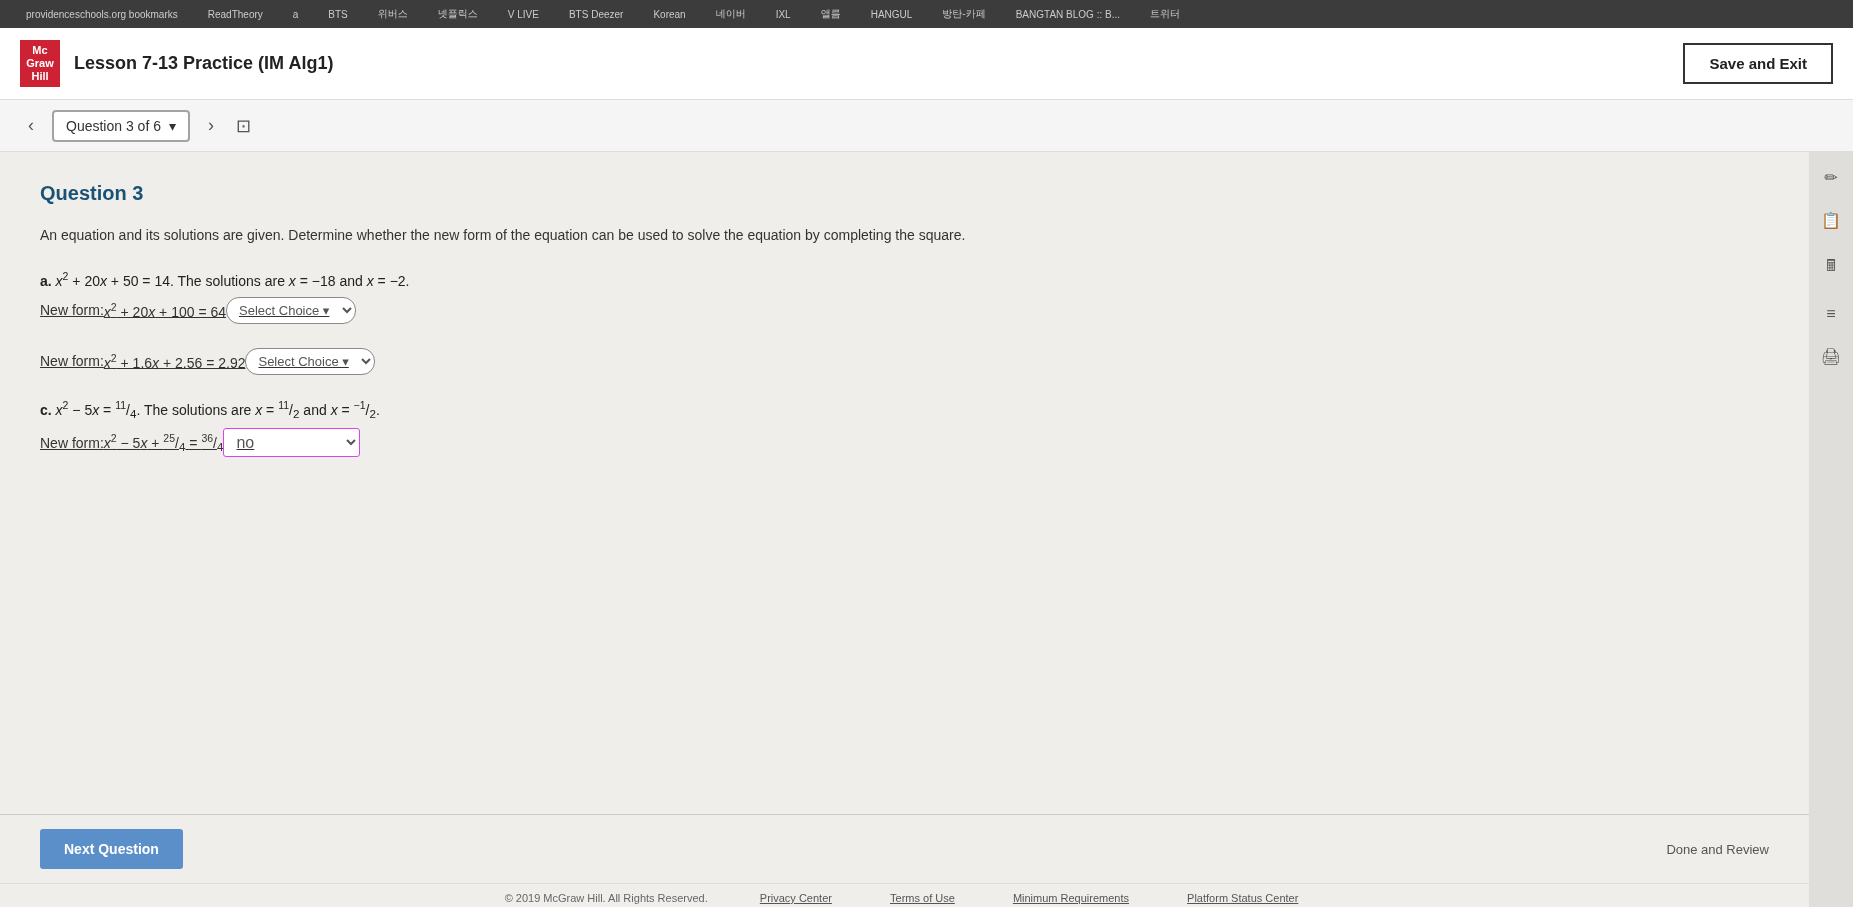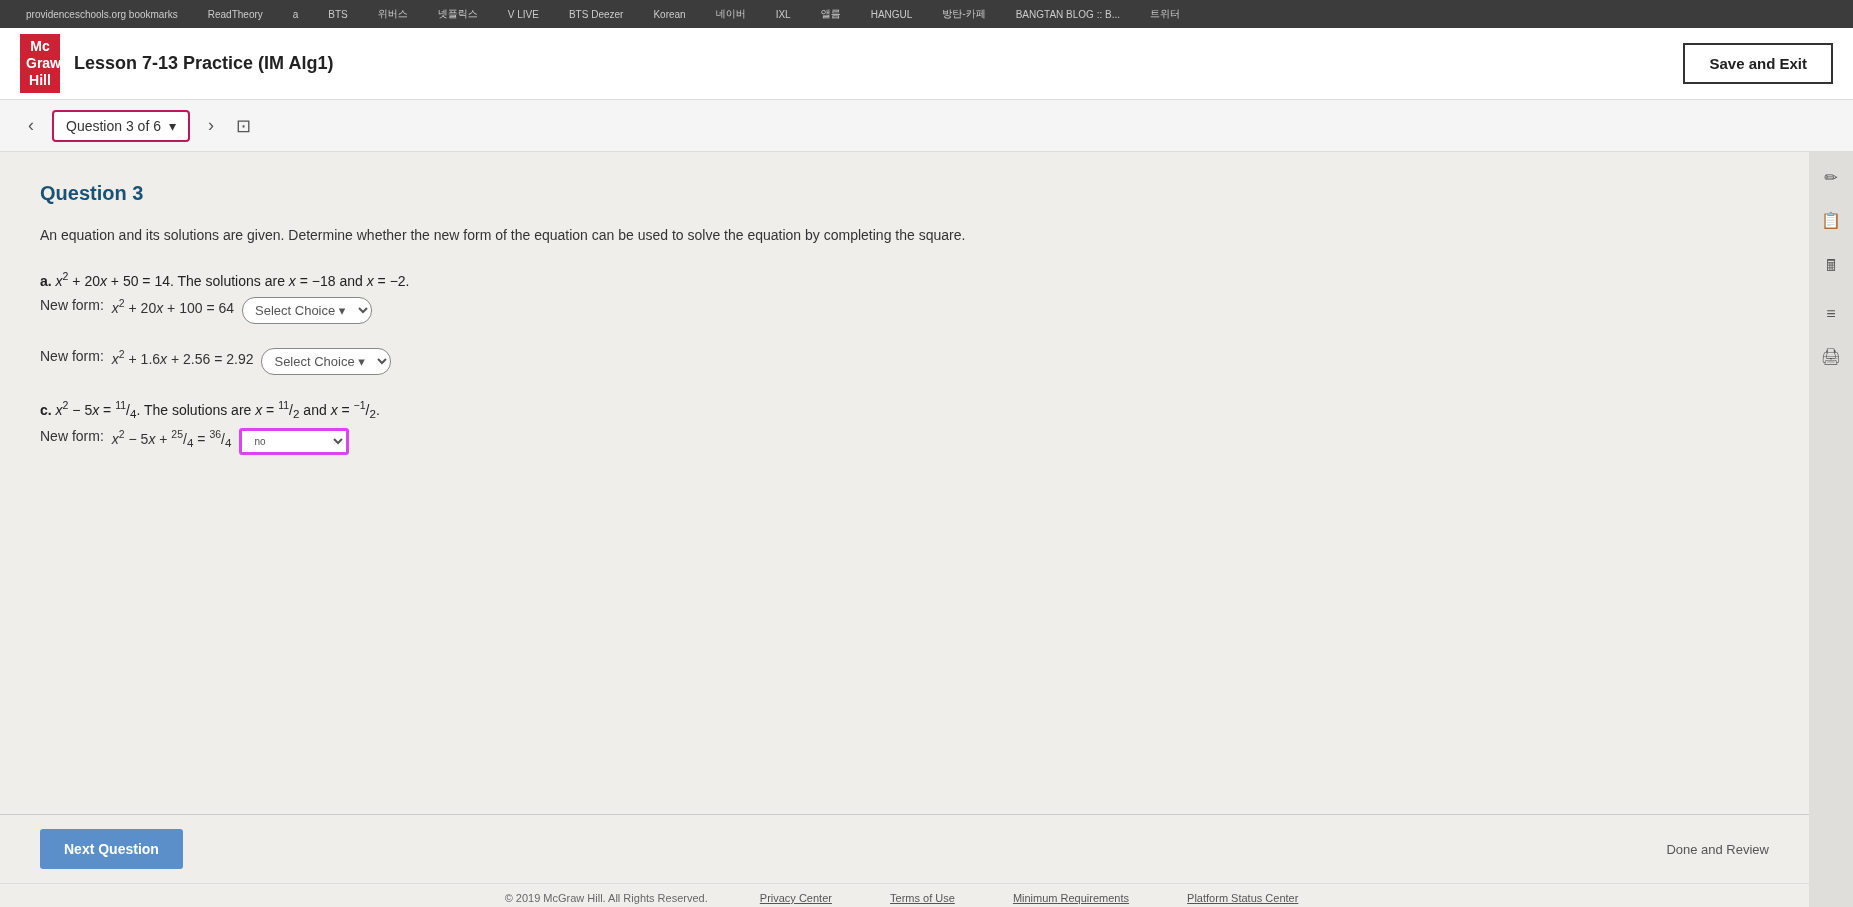--- a/index.html
+++ b/index.html
@@ -29,21 +29,21 @@
       height: 72px;
       display: flex;
       align-items: center;
       padding: 0 20px;
       border-bottom: 1px solid #ddd;
       position: relative;
     }
     .logo-box {
       background: #cc2233;
       color: white;
-      font-size: 14px;
+      font-size: 11px;
       font-weight: bold;
       padding: 4px 6px;
       line-height: 1.2;
       margin-right: 14px;
       width: 40px;
       text-align: center;
     }
     .lesson-title {
       font-size: 18px;
       font-weight: bold;
@@ -71,21 +71,21 @@
       gap: 10px;
       border-bottom: 1px solid #ddd;
     }
     .nav-arrow {
       font-size: 18px;
       cursor: pointer;
       color: #555;
       padding: 4px 8px;
     }
     .question-selector {
-      border: 2px solid #be185d;
+      border: 2px solid #a3a3a3;
       border-radius: 4px;
       padding: 6px 12px;
       font-size: 14px;
       display: flex;
       align-items: center;
       gap: 8px;
       cursor: pointer;
       background: white;
     }
     .question-selector span { color: #333; }
@@ -125,40 +125,42 @@
     .sub-label {
       font-size: 14px;
       font-weight: normal;
       color: #222;
       margin-bottom: 8px;
     }
     .new-form-line {
       font-size: 14px;
       color: #333;
       display: flex;
-      gap: 8px;
+      align-items: center;
+      gap: 0;
       margin-top: 8px;
+      text-decoration: underline;
     }
 
     select.choice-select {
       border: 1px solid #888;
       border-radius: 13px;
       padding: 4px 8px;
       font-size: 13px;
       background: white;
       cursor: pointer;
       color: #555;
       min-width: 130px;
     }
 
     select.choice-select-no {
-      border: 3px solid #d946ef;
+      border: 1px solid #d946ef;
       border-radius: 3px;
       padding: 4px 8px;
-      font-size: 10px;
+      font-size: 16px;
       background: white;
       cursor: pointer;
       color: #555;
       min-width: 110px;
     }
 
     
     .right-sidebar {
       width: 44px;
       background: #e0deda;

